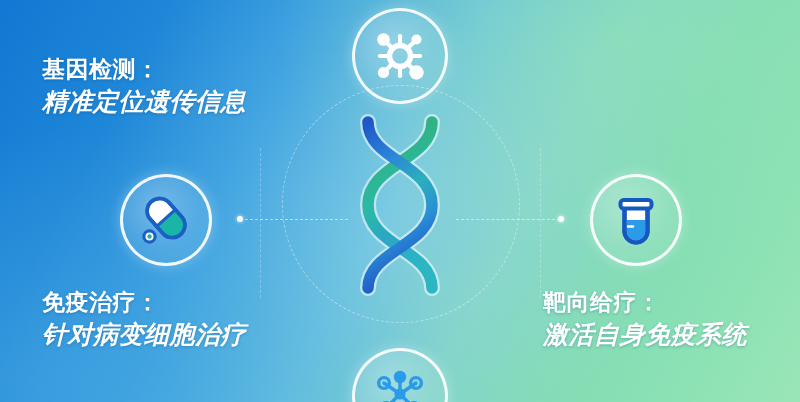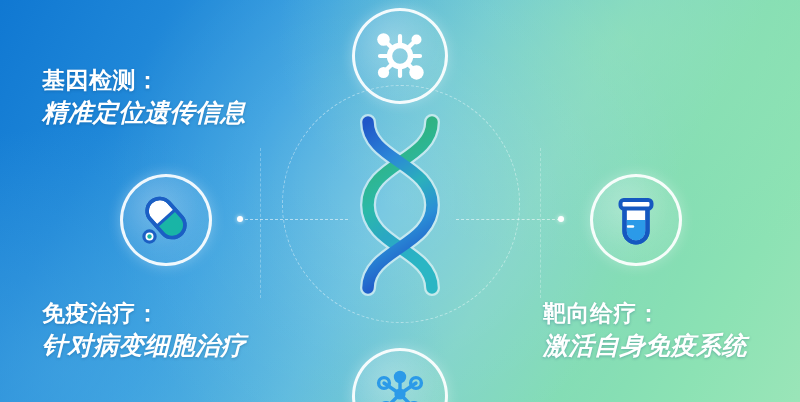--- a/index.html
+++ b/index.html
@@ -84,21 +84,21 @@
   
   .label {
     position: absolute;
     color: #ffffff;
     font-weight: bold;
     letter-spacing: 0.5px;
     text-shadow: 0 1px 3px rgba(0,60,110,0.30);
     line-height: 1.30;
     white-space: nowrap;
   }
-  .label .l1 { font-size: 23px; display: block; margin-top: 11px; }
+  .label .l1 { font-size: 23px; display: block; }
   .label .l2 { font-size: 25px; display: block; font-style: italic; }
   #label-gene   { left: 42px;  top: 55px; }
   #label-immune { left: 42px;  top: 288px; }
   #label-target { left: 543px; top: 288px; }
 </style>
 </head>
 <body>
 
 <div id="stage">
 

